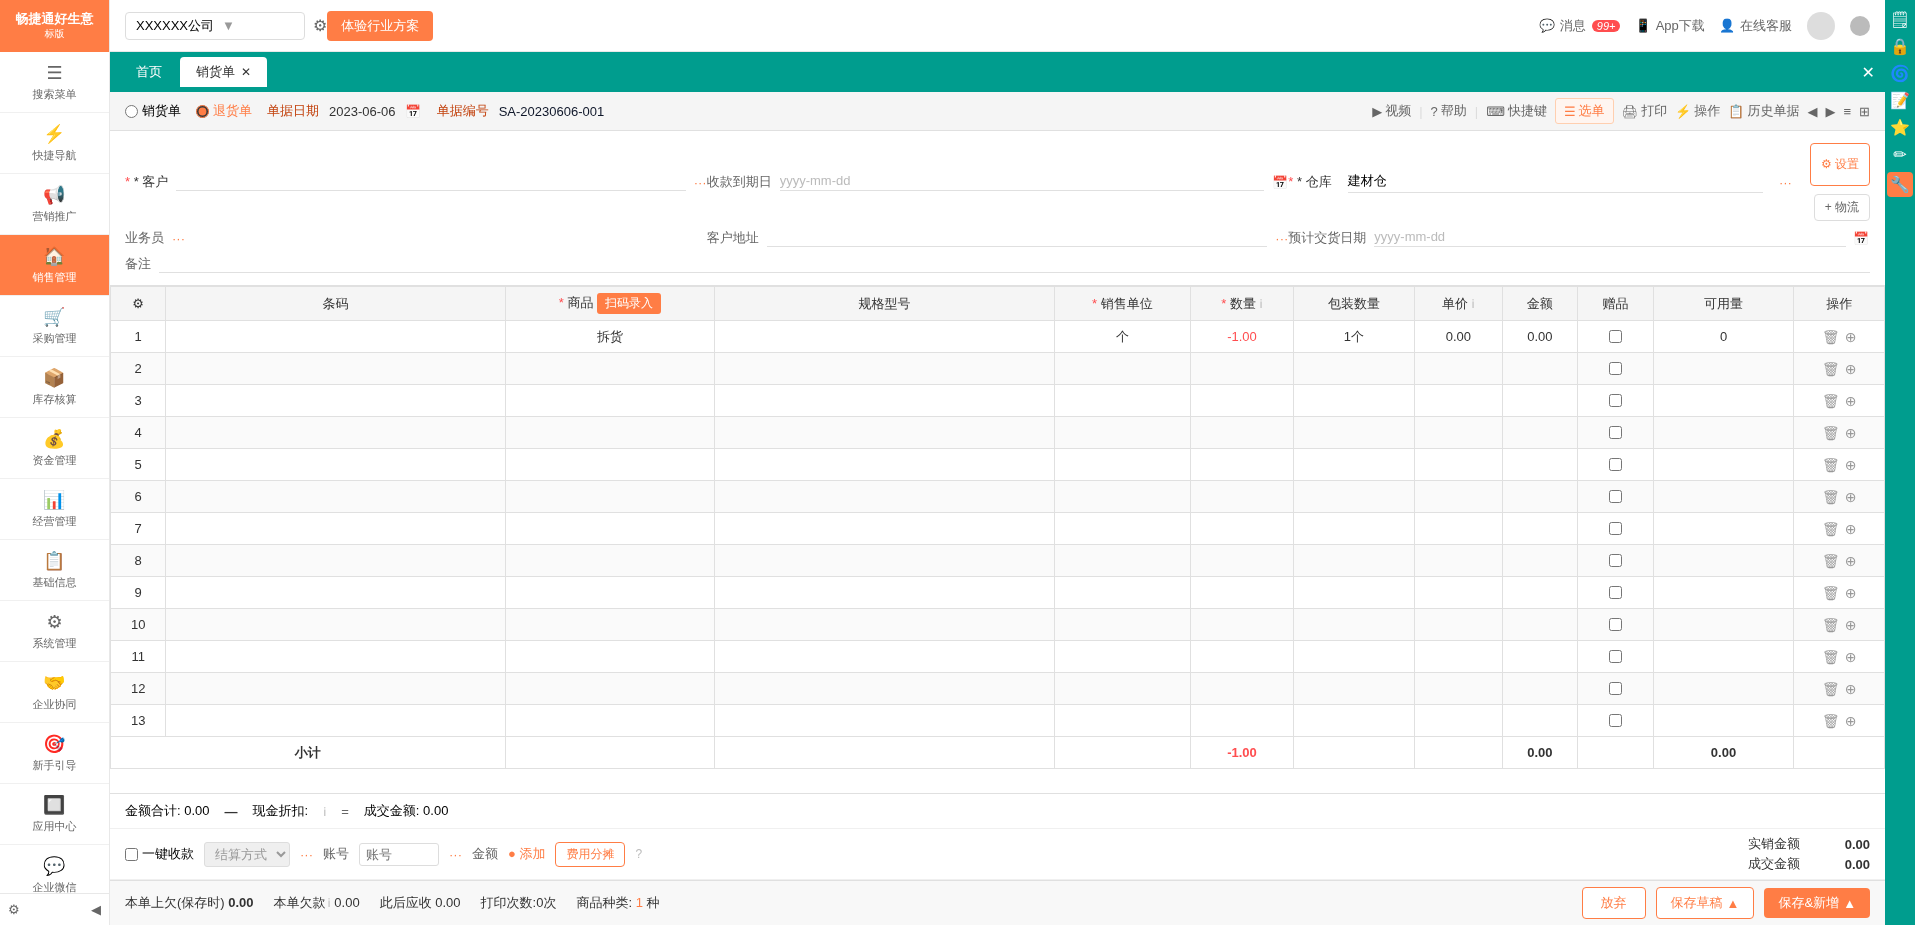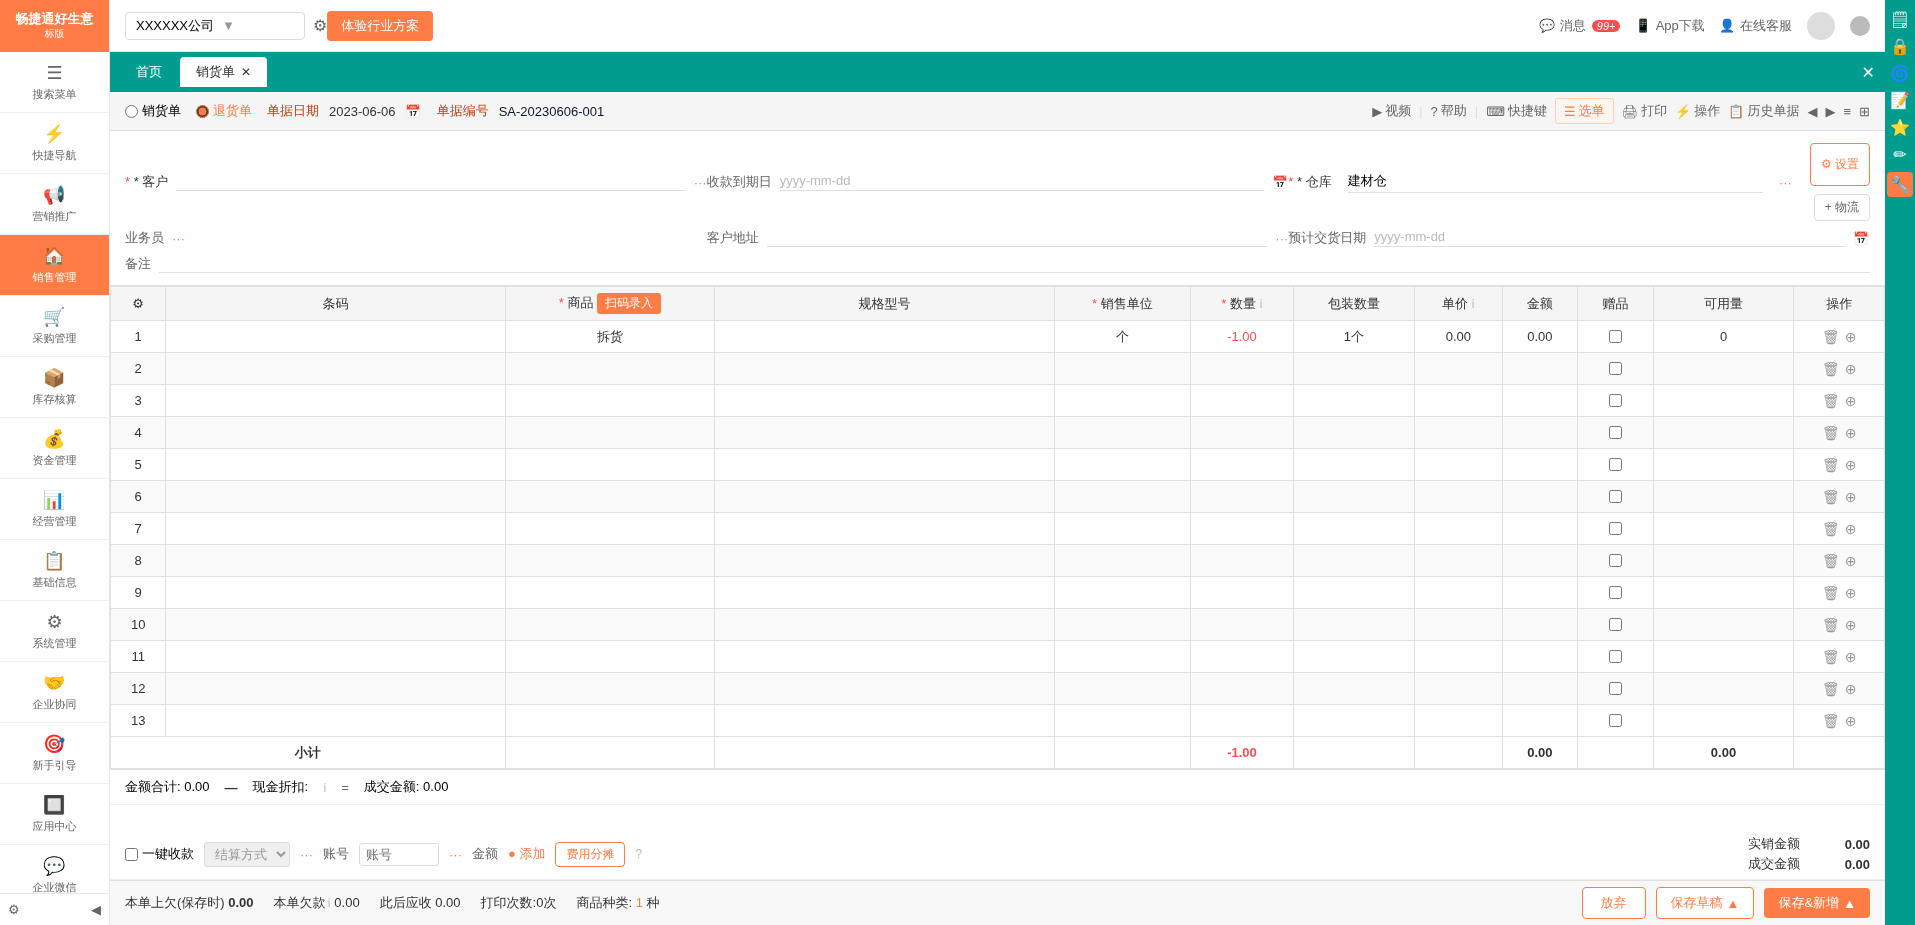--- a/index.html
+++ b/index.html
@@ -54,21 +54,21 @@
     .data-table .subtotal-row td { background: #fff8f0; font-weight: bold; }
     .scan-btn { background: #ff7d45; color: #fff; border: none; border-radius: 3px; padding: 2px 8px; font-size: 12px; cursor: pointer; }
     .action-col { display: flex; align-items: center; gap: 5px; justify-content: center; }
     .action-icon { cursor: pointer; color: #999; font-size: 14px; }
     .checkbox-cell { display: flex; align-items: center; justify-content: center; }
     .info-icon { color: #bbb; font-size: 12px; cursor: pointer; }
 
     
     .footer-area { background: #fff; border-top: 1px solid #e0e0e0; }
     .footer-summary { display: flex; align-items: center; gap: 15px; padding: 8px 15px; border-bottom: 1px solid #f0f0f0; }
-    .footer-payment { display: flex; align-items: center; gap: 10px; padding: 6px 15px; border-bottom: 1px solid #f0f0f0; margin-top: 24px; }
+    .footer-payment { display: flex; align-items: center; gap: 10px; padding: 6px 15px; border-bottom: 1px solid #f0f0f0; }
     .bottom-bar { display: flex; align-items: center; justify-content: space-between; padding: 6px 15px; background: #f8f8f8; border-top: 1px solid #e0e0e0; }
     .bottom-left { display: flex; align-items: center; gap: 20px; color: #333; }
     .bottom-right { display: flex; align-items: center; gap: 10px; }
     .abandon-btn { border: 1px solid #ff7d45; color: #ff7d45; background: #fff; border-radius: 4px; padding: 6px 18px; cursor: pointer; font-size: 13px; }
     .save-draft-btn { border: 1px solid #ff7d45; color: #ff7d45; background: #fff; border-radius: 4px; padding: 6px 14px; cursor: pointer; font-size: 13px; display: flex; align-items: center; gap: 4px; }
     .save-new-btn { background: #ff7d45; color: #fff; border: none; border-radius: 4px; padding: 6px 14px; cursor: pointer; font-size: 13px; display: flex; align-items: center; gap: 4px; }
     .right-sidebar { width: 30px; background: #009d8e; display: flex; flex-direction: column; align-items: center; padding: 10px 0; gap: 8px; }
     .rs-icon { color: #fff; font-size: 16px; cursor: pointer; writing-mode: horizontal-tb; }
     .summary-right { margin-left: auto; display: flex; flex-direction: column; align-items: flex-end; gap: 2px; }
     .summary-item { display: flex; align-items: center; gap: 10px; font-size: 13px; color: #333; }

